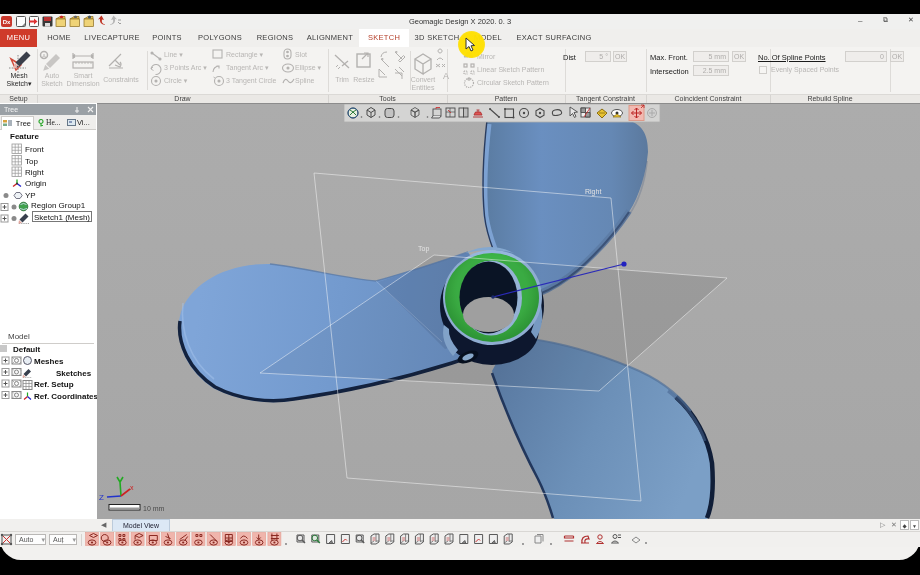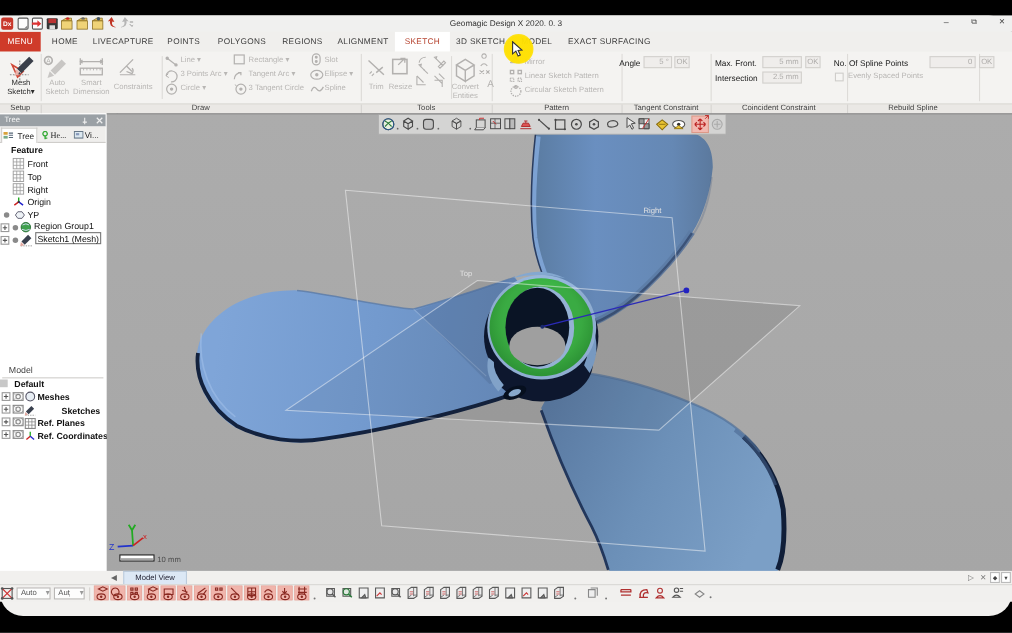--- a/index.html
+++ b/index.html
@@ -190,29 +190,29 @@
   <div class="srow" style="left:226px;top:28px;">3 Tangent Circle</div>
   <div class="srow" style="left:295px;top:2px;">Slot</div>
   <div class="srow" style="left:295px;top:15px;">Ellipse ▾</div>
   <div class="srow" style="left:295px;top:28px;">Spline</div>
   <div class="btxt" style="left:329px;top:29px;width:26px;">Trim</div>
   <div class="btxt" style="left:352px;top:29px;width:24px;">Resize</div>
   <div class="btxt" style="left:406px;top:29px;width:34px;">Convert<br>Entities</div>
   <div class="srow" style="left:477px;top:4px;">Mirror</div>
   <div class="srow" style="left:477px;top:17px;">Linear Sketch Pattern</div>
   <div class="srow" style="left:477px;top:30px;">Circular Sketch Pattern</div>
-  <div class="blab" style="left:563px;top:6px;">Angle</div>
+  <div class="blab" style="left:563px;top:6px;">Dist</div>
   <div class="inbox" style="left:585px;top:4px;width:26px;">5 °</div>
   <div class="okbox" style="left:613px;top:4px;">OK</div>
   <div class="blab" style="left:650px;top:6px;">Max. Front.</div>
   <div class="inbox" style="left:693px;top:4px;width:36px;">5 mm</div>
   <div class="okbox" style="left:732px;top:4px;">OK</div>
   <div class="blab" style="left:650px;top:20px;">Intersection</div>
   <div class="inbox" style="left:693px;top:18px;width:36px;">2.5 mm</div>
-  <div class="blab" style="left:758px;top:6px;">No. Of Spline Points</div>
+  <div class="blab" style="left:758px;top:6px;text-decoration:underline;">No. Of Spline Points</div>
   <div class="inbox" style="left:845px;top:4px;width:42px;">0</div>
   <div class="okbox" style="left:890px;top:4px;">OK</div>
   <div class="abs" style="left:759px;top:19px;width:8px;height:8px;border:1px solid #cfcdca;background:#f6f5f3;"></div>
   <div class="srow" style="left:771px;top:17px;">Evenly Spaced Points</div>
  </div>
  <div class="glabel" style="top:80px;">
   <div class="gl" style="left:0;width:37px;">Setup</div>
   <div class="gl" style="left:37px;width:291px;">Draw</div>
   <div class="gl" style="left:328px;width:119px;">Tools</div>
   <div class="gl" style="left:447px;width:118px;">Pattern</div>
@@ -316,21 +316,21 @@
           <path d="M23 28.5 h9 M23 31.5 h9 M26 25.5 v9 M29 25.5 v9" stroke="#888" stroke-width="0.7"></path>
     <g transform="translate(23,36.5)">
             <path d="M4.5 5 v-4" stroke="#2a2" stroke-width="1.2"></path>
             <path d="M4.5 5 l-3.5 3" stroke="#c22" stroke-width="1.2"></path>
             <path d="M4.5 5 l3.5 3" stroke="#22c" stroke-width="1.2"></path>
           </g>
    </g>
   </svg>
   <div class="mitem" style="left:34px;top:253px;">Meshes</div>
   <div class="mitem" style="left:34px;top:264.5px;padding-left:22px;">Sketches</div>
-  <div class="mitem" style="left:34px;top:276px;">Ref. Planes</div>
+  <div class="mitem" style="left:34px;top:276px;">Ref. Setup</div>
   <div class="mitem" style="left:34px;top:287.5px;">Ref. Coordinates</div>
  </div>
  <div id="vp">
  <svg width="823" height="416" viewBox="97 103 823 416">
   <defs>
    <linearGradient id="bgG" x1="0" y1="103" x2="0" y2="519" gradientUnits="userSpaceOnUse">
     <stop offset="0" stop-color="#acacac"></stop>
             <stop offset="1" stop-color="#a6a6a6"></stop>
    </linearGradient>
    <linearGradient id="lbG" x1="200" y1="290" x2="480" y2="330" gradientUnits="userSpaceOnUse">

